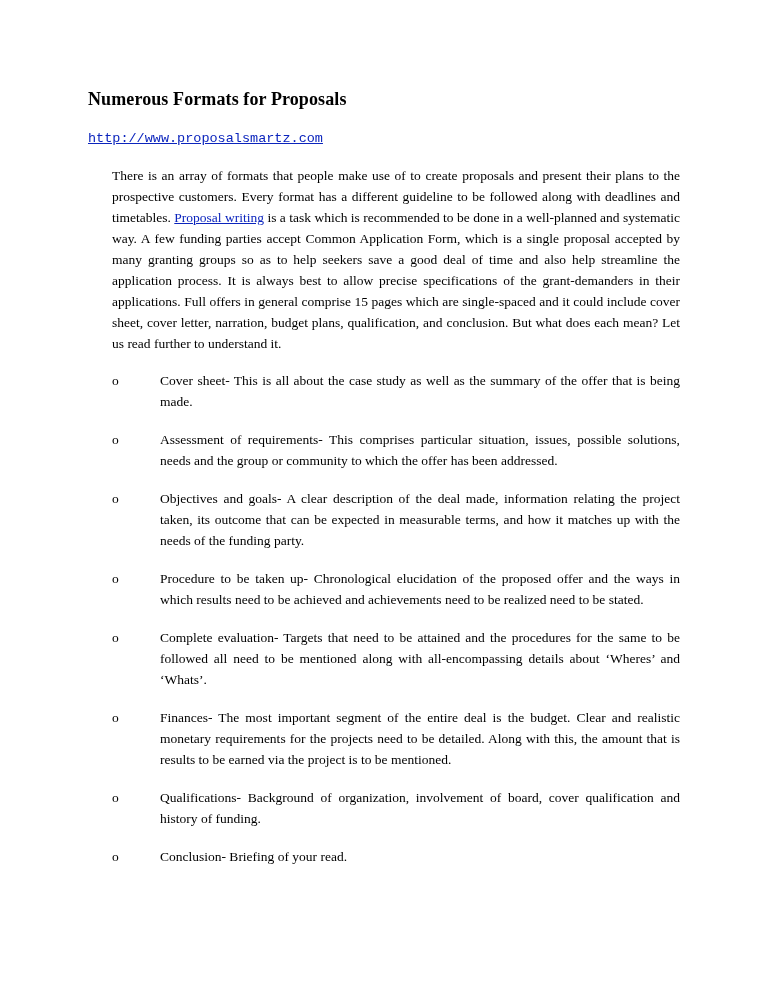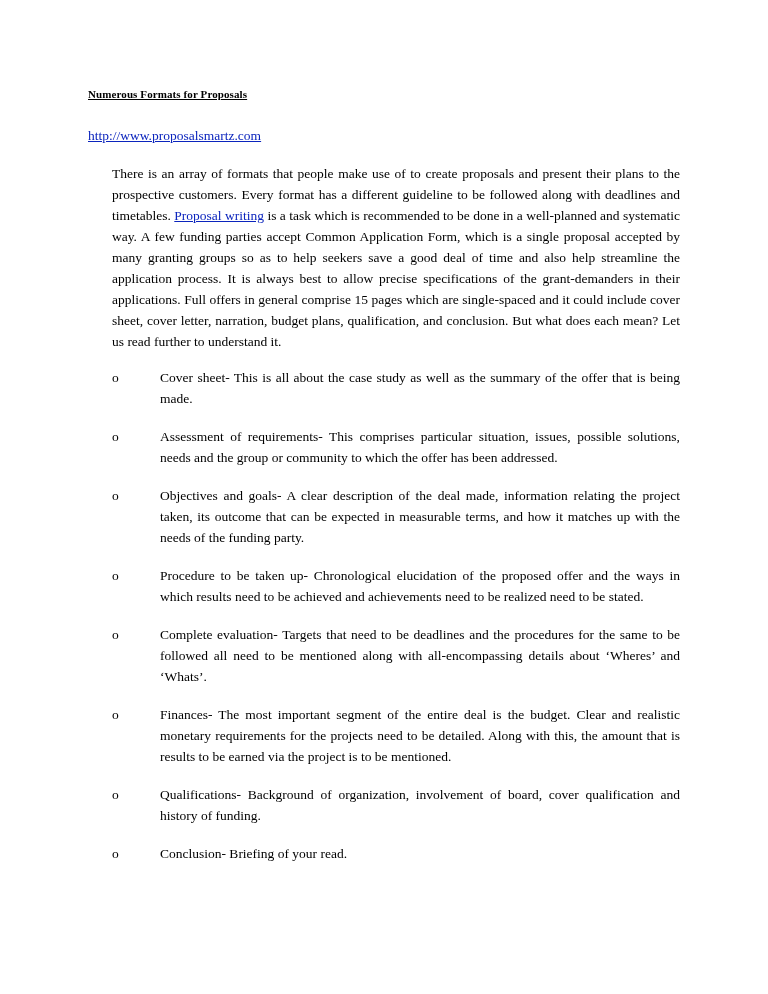--- a/index.html
+++ b/index.html
@@ -17,36 +17,36 @@
   }
   .page {
     position: relative;
     width: 768px;
     height: 994px;
     background: #ffffff;
     box-sizing: border-box;
     padding: 88px 88px 0 88px;
   }
   .doc-title {
-    font-size: 11px;
+    font-size: 18px;
     font-weight: bold;
     line-height: 1.25;
-    margin: 0 0 26px 0;
+    margin: 0 0 20px 0;
     letter-spacing: 0.1px;
-    text-decoration: underline;
   }
   .subtitle-line {
     font-size: 13.5px;
     line-height: 1.25;
     margin: 0 0 19px 0;
   }
   .url-line {
     font-size: 13.5px;
     line-height: 1.25;
     margin: 0 0 19px 0;
+    font-family: Liberation Mono, monospace;
   }
   a.link {
     color: #0b24bd;
     text-decoration: underline;
   }
   .body-para {
     font-size: 13.5px;
     line-height: 1.555;
     text-align: justify;
     margin: 0 0 16px 0;
@@ -116,21 +116,21 @@
     <li>
       <span class="marker">o</span>
       <span class="li-text">Objectives and goals- A clear description of the deal made, information relating the project taken, its outcome that can be expected in measurable terms, and how it matches up with the needs of the funding party.</span>
     </li>
     <li>
       <span class="marker">o</span>
       <span class="li-text">Procedure to be taken up- Chronological elucidation of the proposed offer and the ways in which results need to be achieved and achievements need to be realized need to be stated.</span>
     </li>
     <li>
       <span class="marker">o</span>
-      <span class="li-text">Complete evaluation- Targets that need to be deadlines and the procedures for the same to be followed all need to be mentioned along with all-encompassing details about ‘Wheres’ and ‘Whats’.</span>
+      <span class="li-text">Complete evaluation- Targets that need to be attained and the procedures for the same to be followed all need to be mentioned along with all-encompassing details about ‘Wheres’ and ‘Whats’.</span>
     </li>
     <li>
       <span class="marker">o</span>
       <span class="li-text">Finances- The most important segment of the entire deal is the budget. Clear and realistic monetary requirements for the projects need to be detailed. Along with this, the amount that is results to be earned via the project is to be mentioned.</span>
     </li>
     <li>
       <span class="marker">o</span>
       <span class="li-text">Qualifications- Background of organization, involvement of board, cover qualification and history of funding.</span>
     </li>
     <li>

